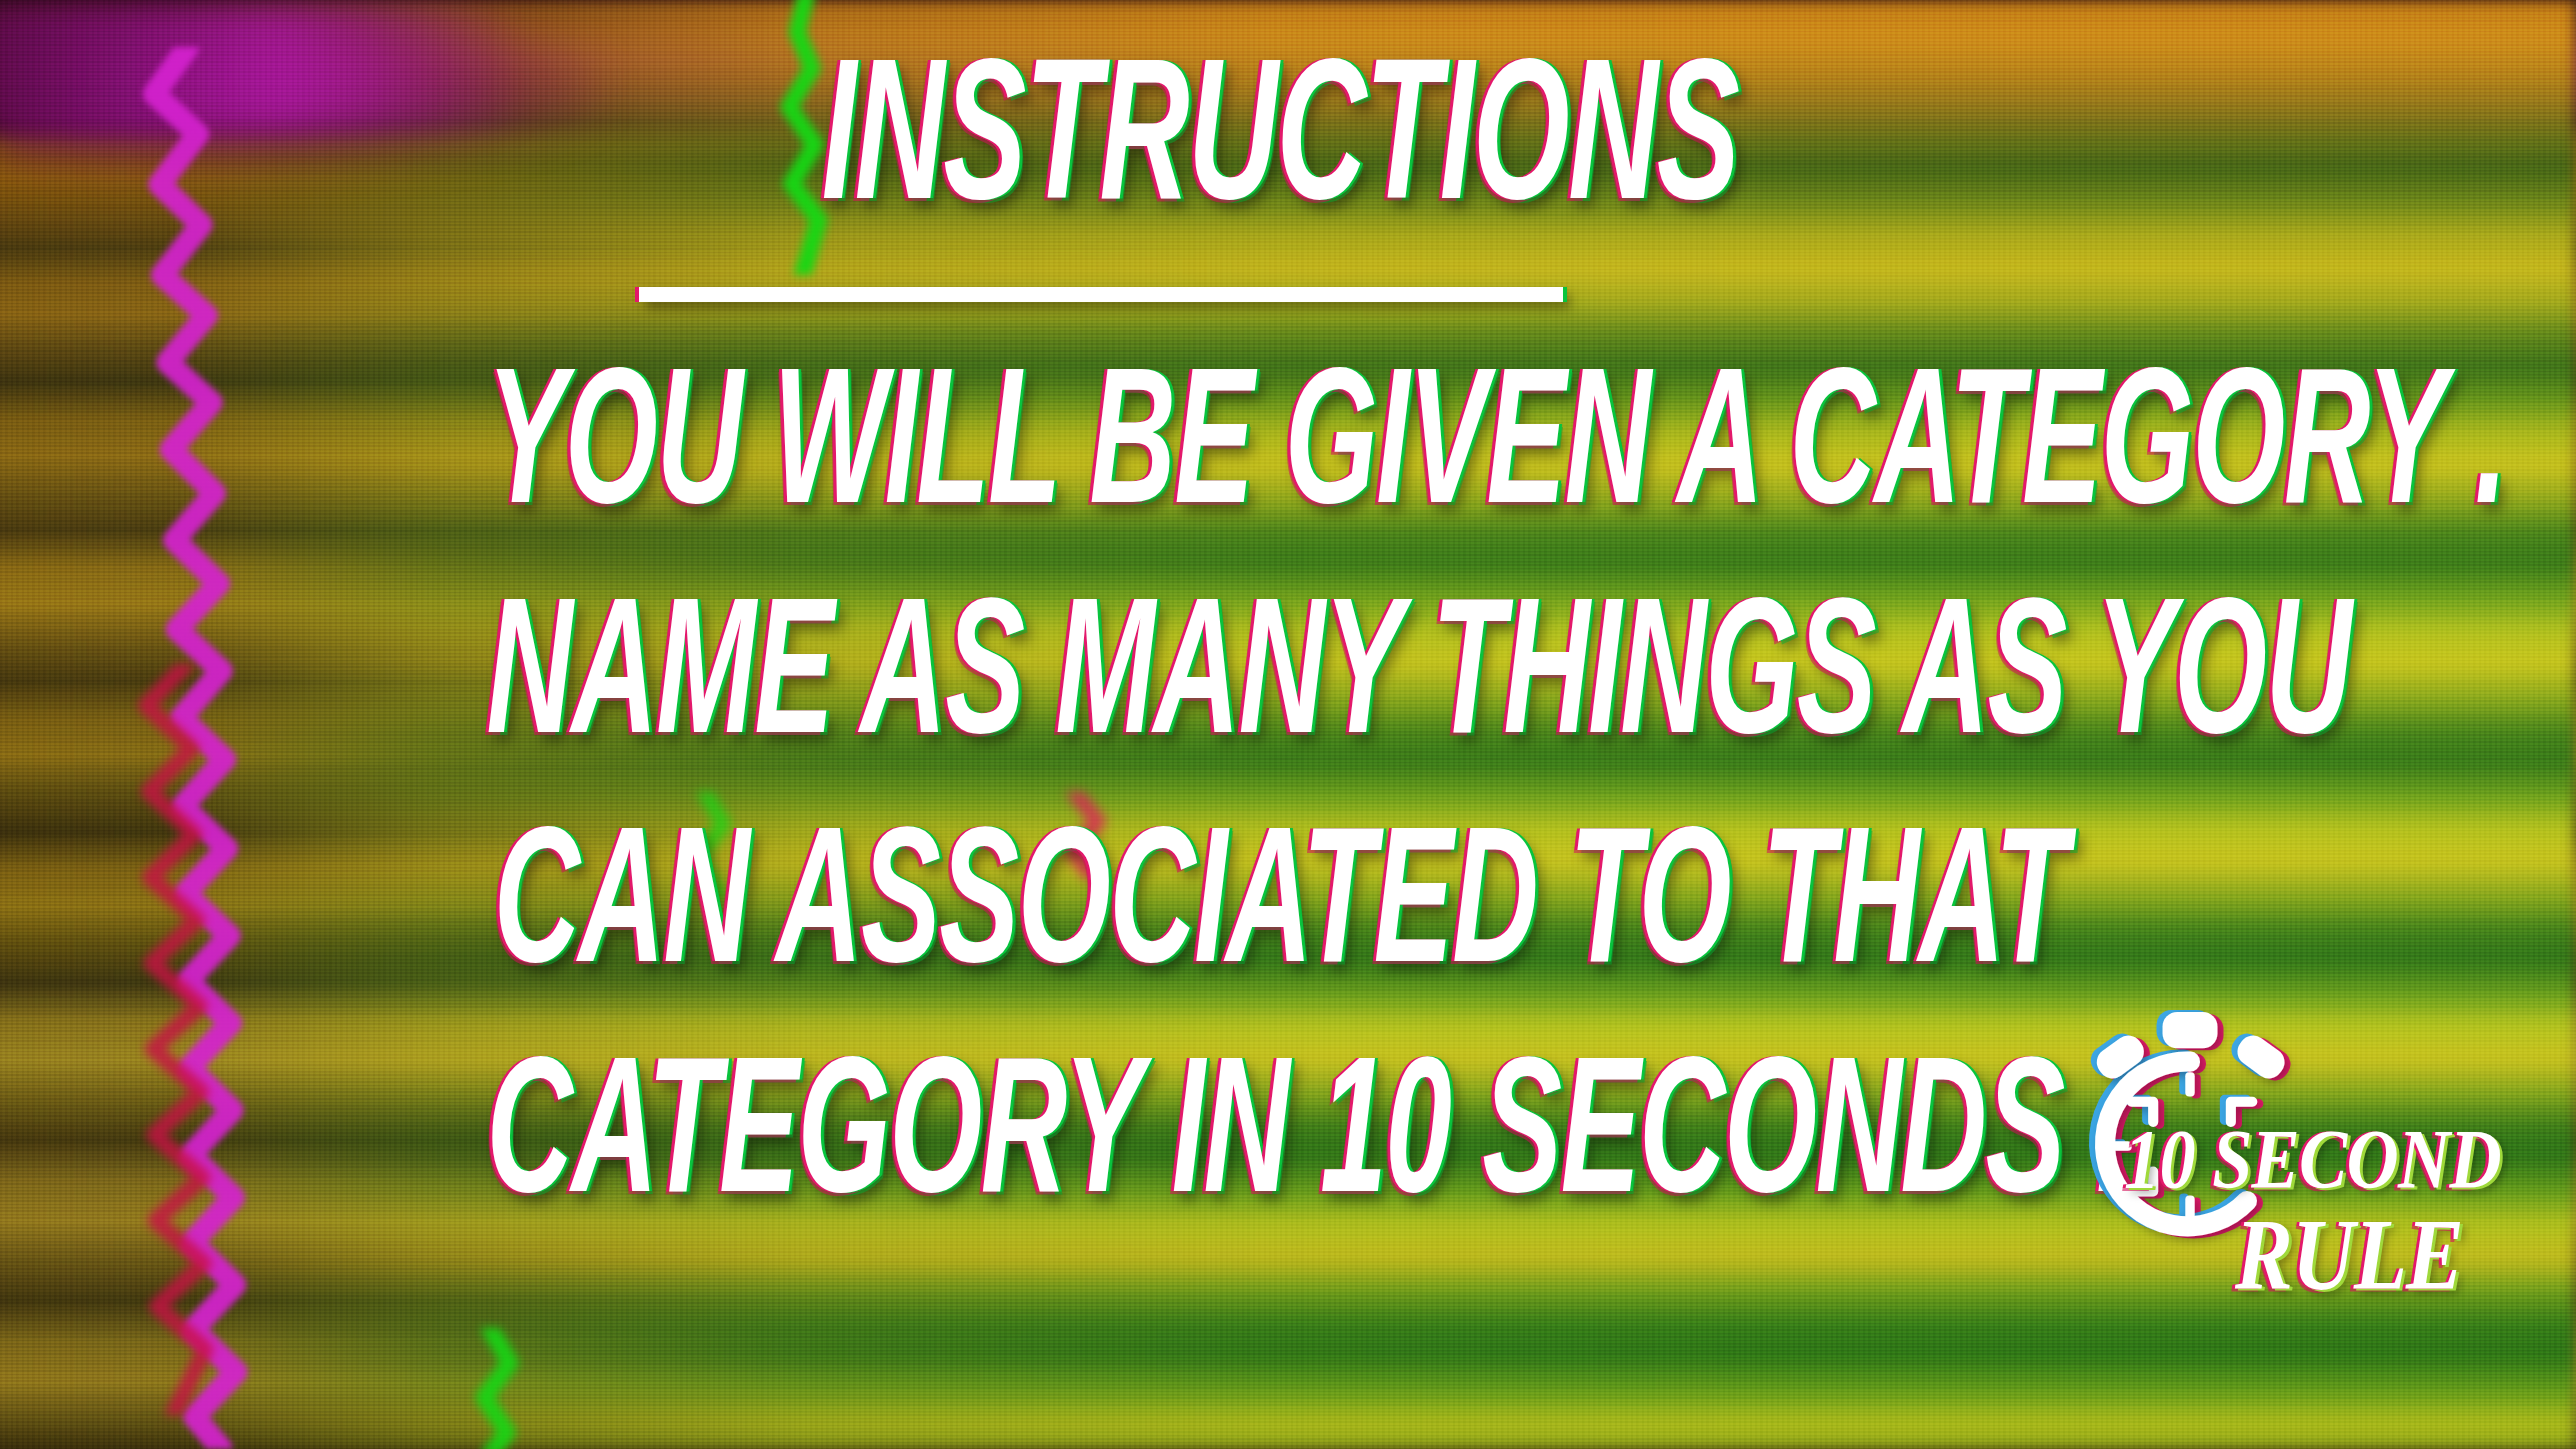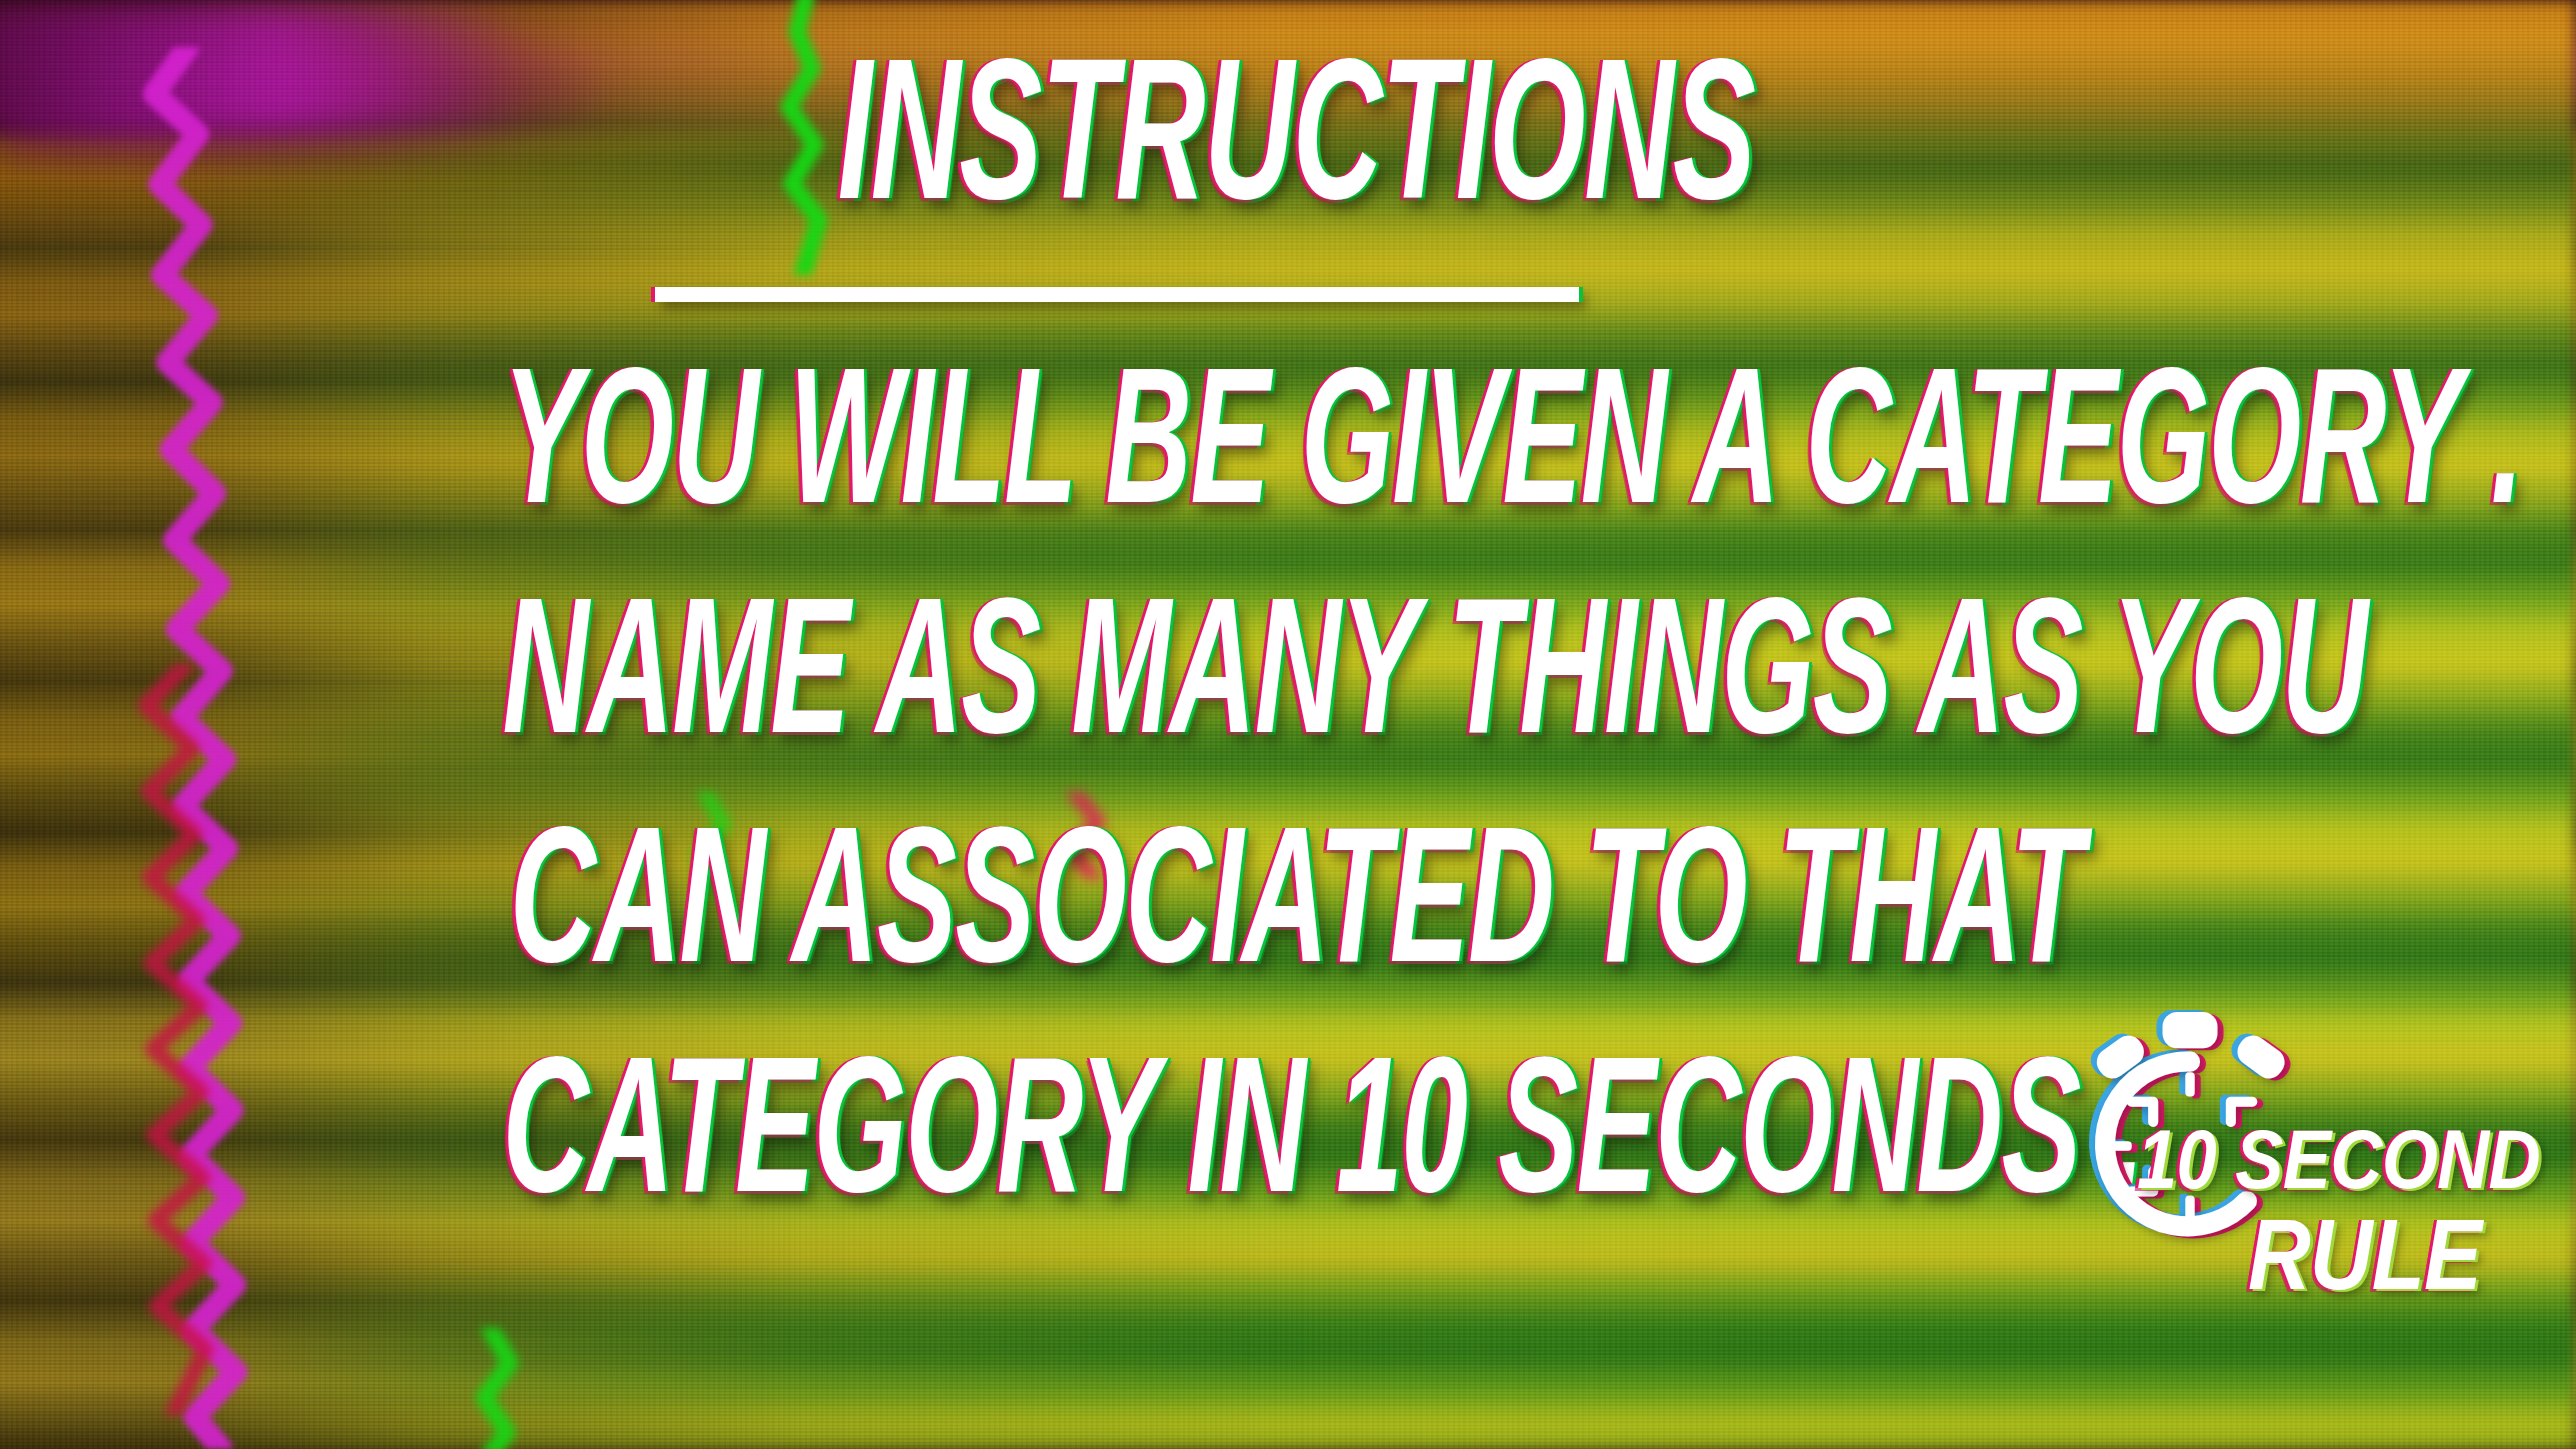--- a/index.html
+++ b/index.html
@@ -154,21 +154,21 @@
   }
 
   
   .squiggle { position: absolute; pointer-events: none; }
   .sq-magenta svg path { stroke: #d522cf; }
   .sq-green svg path { stroke: #15d814; }
 
   
   .headline-block {
     position: absolute;
-    left: 16px; top: 0;
+    left: 0; top: 0;
     width: 2560px; height: 1449px;
   }
   .line {
     position: absolute;
     white-space: pre;
     color: #ffffff;
     font-weight: 700;
     font-style: italic;
     font-stretch: condensed;
     letter-spacing: -0.012em;
@@ -211,24 +211,25 @@
     width: 537px;
     height: 443px;
   }
   .logo-clock {
     position: absolute;
     left: 6.7px; top: 6.7px;
     width: 288px; height: 288px;
   }
   .logo-text {
     position: absolute;
-    left: 98px;
+    left: 85px;
     top: 118px;
     width: 429px;
     height: 288px;
+    font-family: Liberation Serif, serif;
   }
   .logo-line {
     position: absolute;
     color: #fff;
     font-weight: 700;
     font-style: italic;
     white-space: pre;
     transform: scaleX(0.86);
     transform-origin: left center;
     text-shadow:

